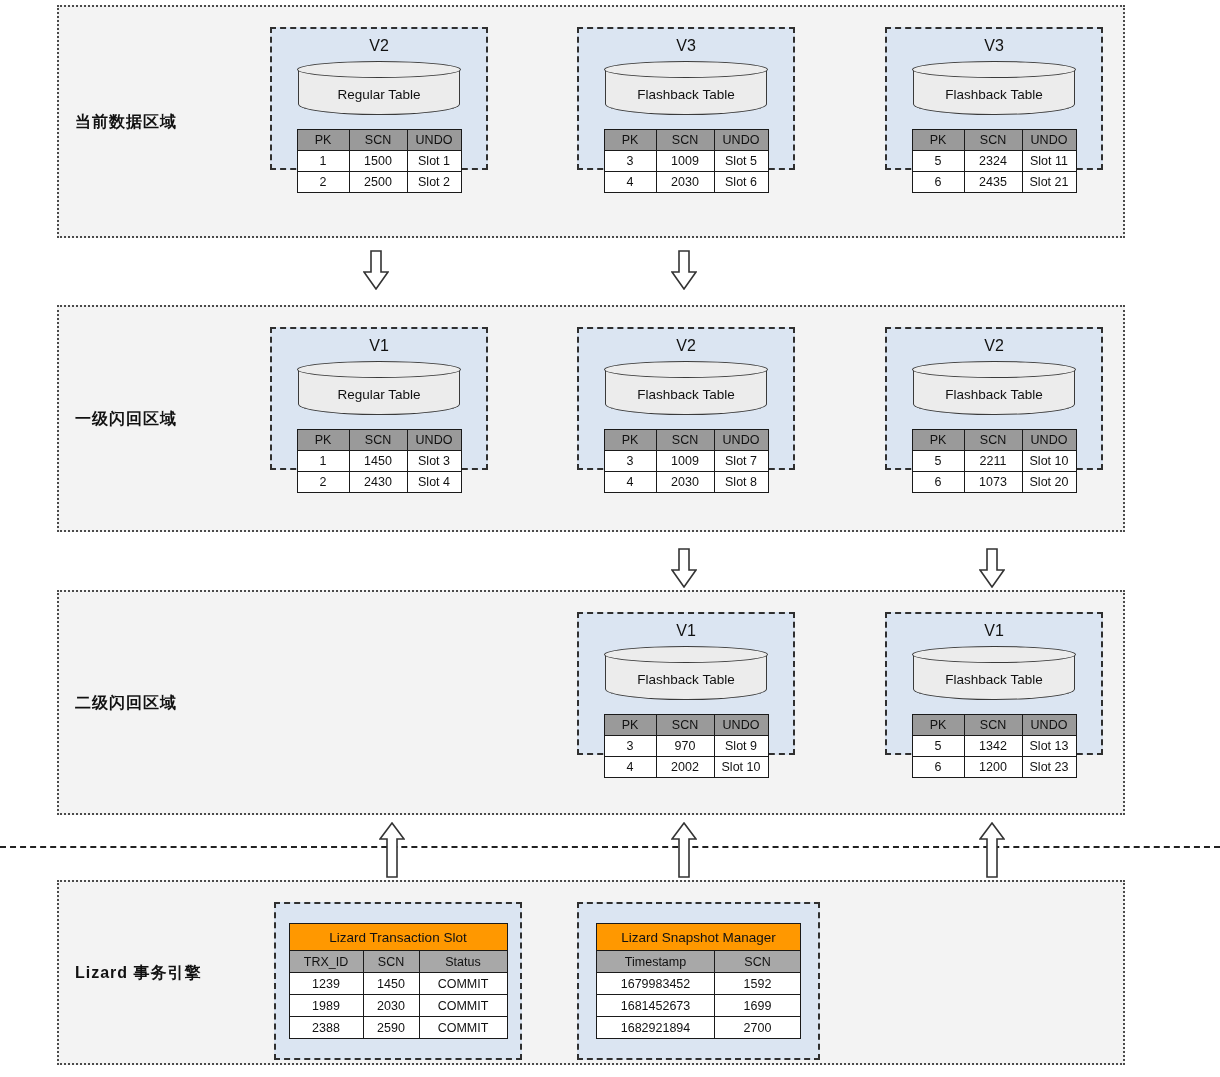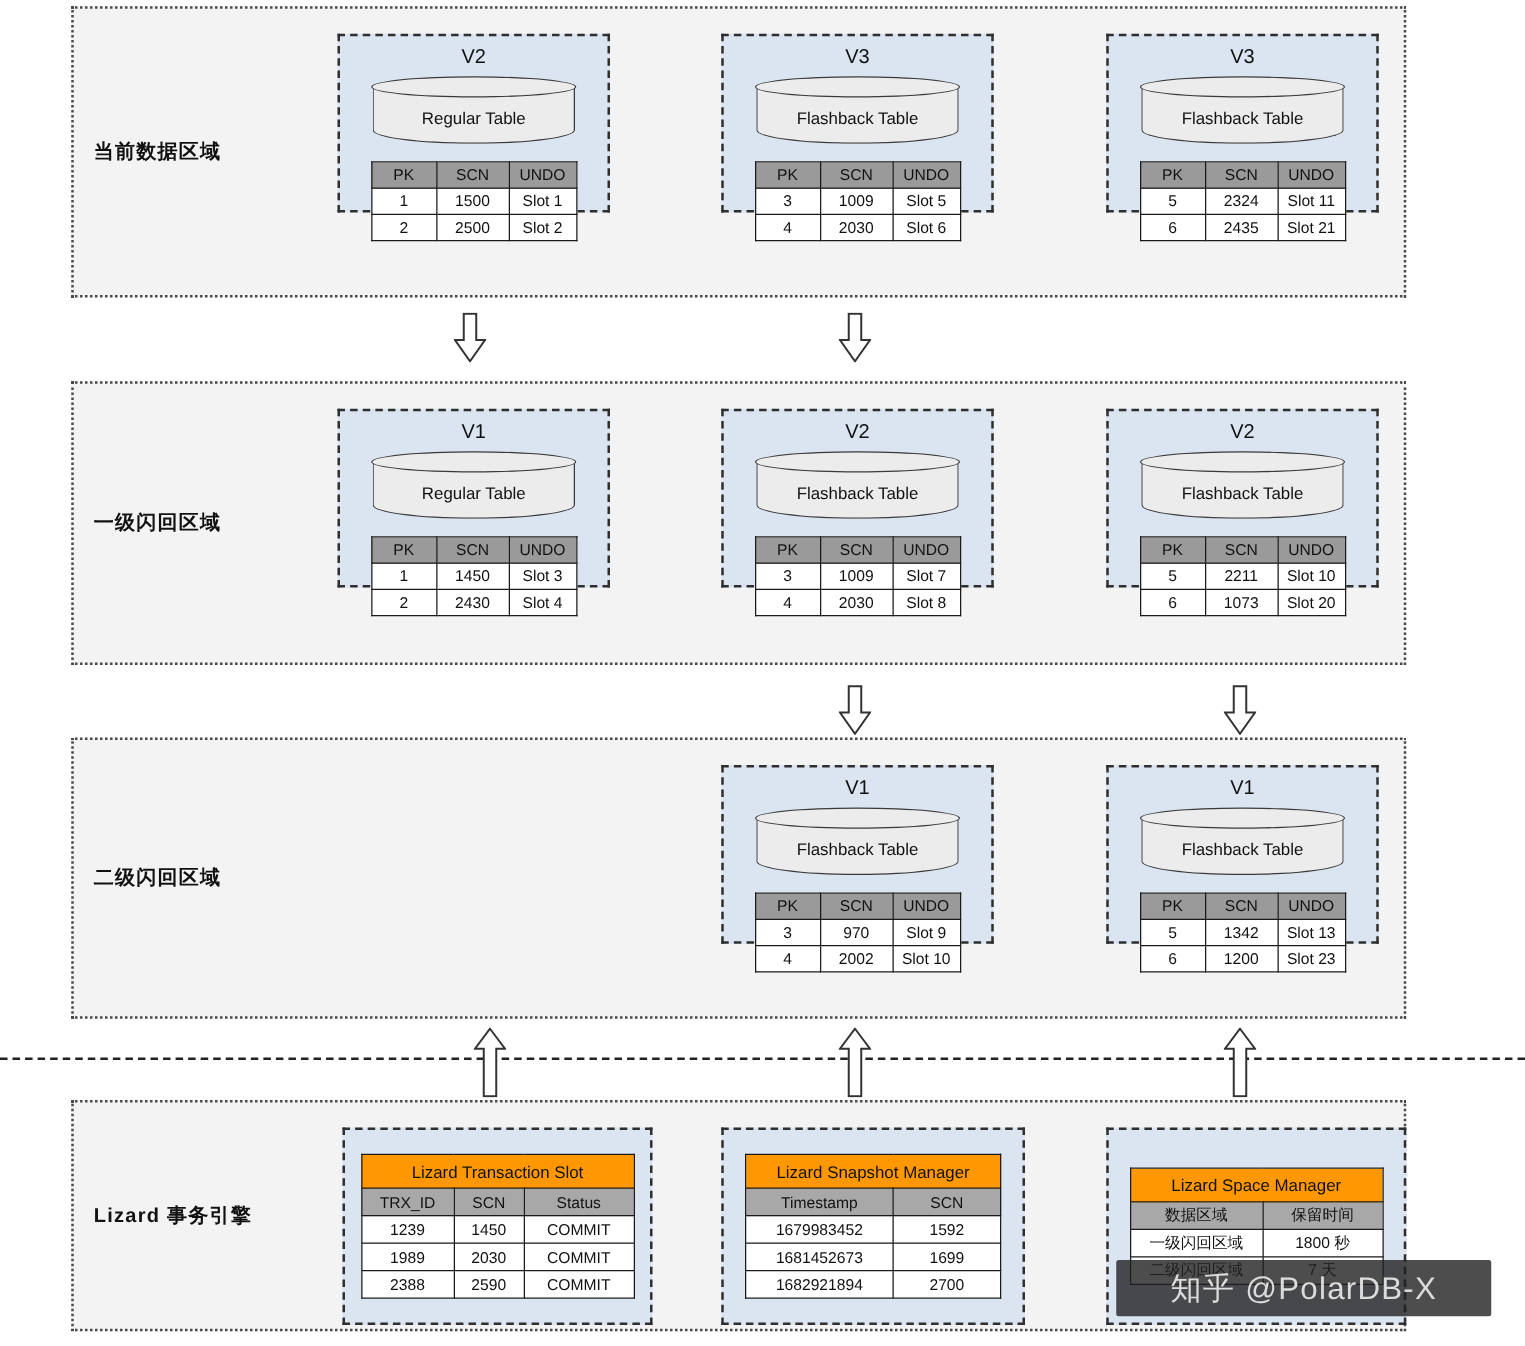--- a/index.html
+++ b/index.html
@@ -361,41 +361,20 @@
           <td>1699</td>
         </tr>
         <tr>
           <td>1682921894</td>
           <td>2700</td>
         </tr>
       </tbody>
         </table>
     </div>
 
-    <div class="ecard e3">
-      <table class="etab">
-        <tbody>
-            <tr>
-          <th class="title" colspan="2">Lizard Space Manager</th>
-        </tr>
-        <tr>
-          <th class="colh w-area">数据区域</th>
-          <th class="colh w-ret">保留时间</th>
-        </tr>
-        <tr>
-          <td>一级闪回区域</td>
-          <td>1800 秒</td>
-        </tr>
-        <tr>
-          <td>二级闪回区域</td>
-          <td>7 天</td>
-        </tr>
-      </tbody>
-        </table>
-    </div>
   </section>
 
   <div class="arrow da1">
     <svg width="26" height="40" viewBox="0 0 26 40">
         <polygon points="8,1 18,1 18,22 25,22 13,39 1,22 8,22"></polygon>
       </svg>
   </div>
   <div class="arrow da2">
     <svg width="26" height="40" viewBox="0 0 26 40">
         <polygon points="8,1 18,1 18,22 25,22 13,39 1,22 8,22"></polygon>
@@ -423,15 +402,14 @@
     <svg width="26" height="56" viewBox="0 0 26 56">
         <polygon points="13,1 25,17 18,17 18,55 8,55 8,17 1,17"></polygon>
       </svg>
   </div>
   <div class="arrow ua3">
     <svg width="26" height="56" viewBox="0 0 26 56">
         <polygon points="13,1 25,17 18,17 18,55 8,55 8,17 1,17"></polygon>
       </svg>
   </div>
 
-  <div class="watermark">知乎 @PolarDB-X</div>
 
 </div>
 
 </body></html>

